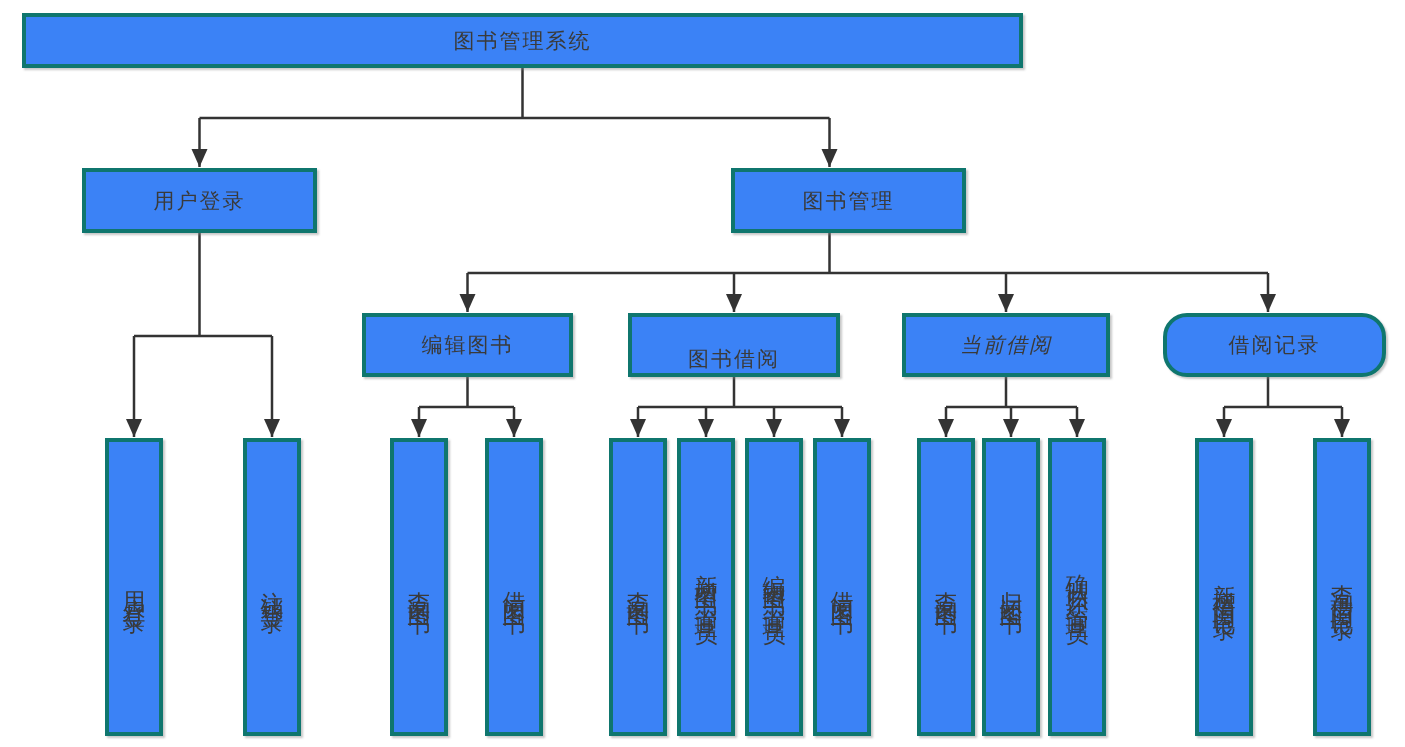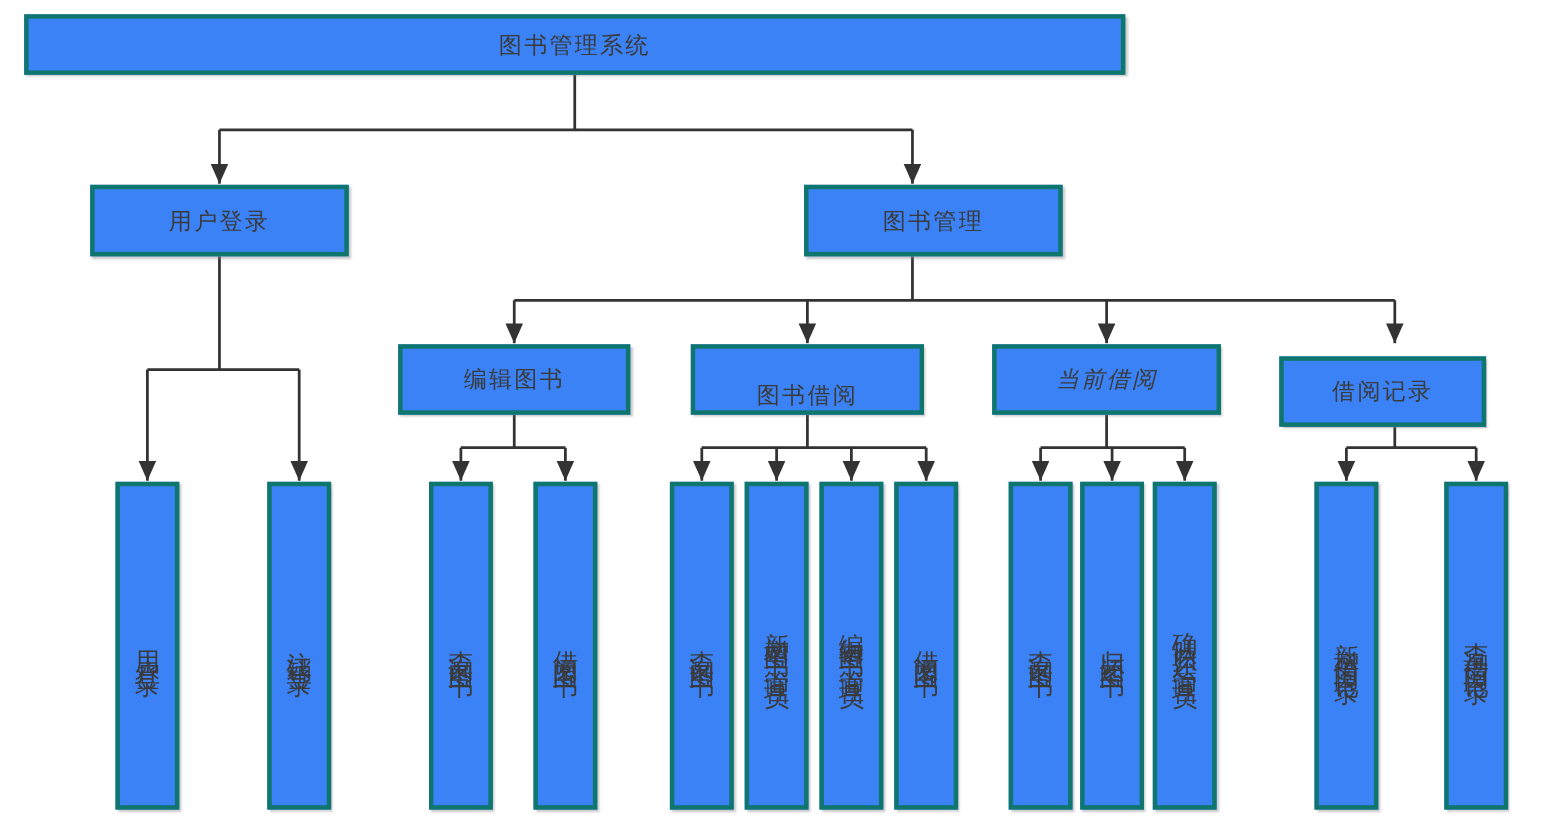--- a/index.html
+++ b/index.html
@@ -52,21 +52,21 @@
   }
   
   #n-root   { left: 22px;  top: 13px;  width: 1001px; height: 55px; }
   
   #n-login  { left: 82px;  top: 168px; width: 235px; height: 65px; }
   #n-mgmt   { left: 712px; top: 168px; width: 235px; height: 65px; margin-left: 19px; }
   
   #n-newrec { left: 362px;  top: 313px; width: 211px; height: 64px; }
   #n-borrow { left: 628px;  top: 313px; width: 212px; height: 64px; align-items: flex-end; }
   #n-curr   { left: 902px;  top: 313px; width: 208px; height: 64px; font-style: italic; }
-  #n-record { left: 1163px; top: 324px; width: 188px; height: 64px; }
+  #n-record { left: 1163px; top: 313px; width: 223px; height: 64px; border-radius: 24px; }
   
   #l-a1 { left: 105px;  }
   #l-a2 { left: 243px;  }
   #l-b1 { left: 390px;  }
   #l-b2 { left: 485px;  }
   #l-c1 { left: 609px;  }
   #l-c2 { left: 677px;  }
   #l-c3 { left: 745px;  }
   #l-c4 { left: 813px;  }
   #l-d1 { left: 917px;  }

